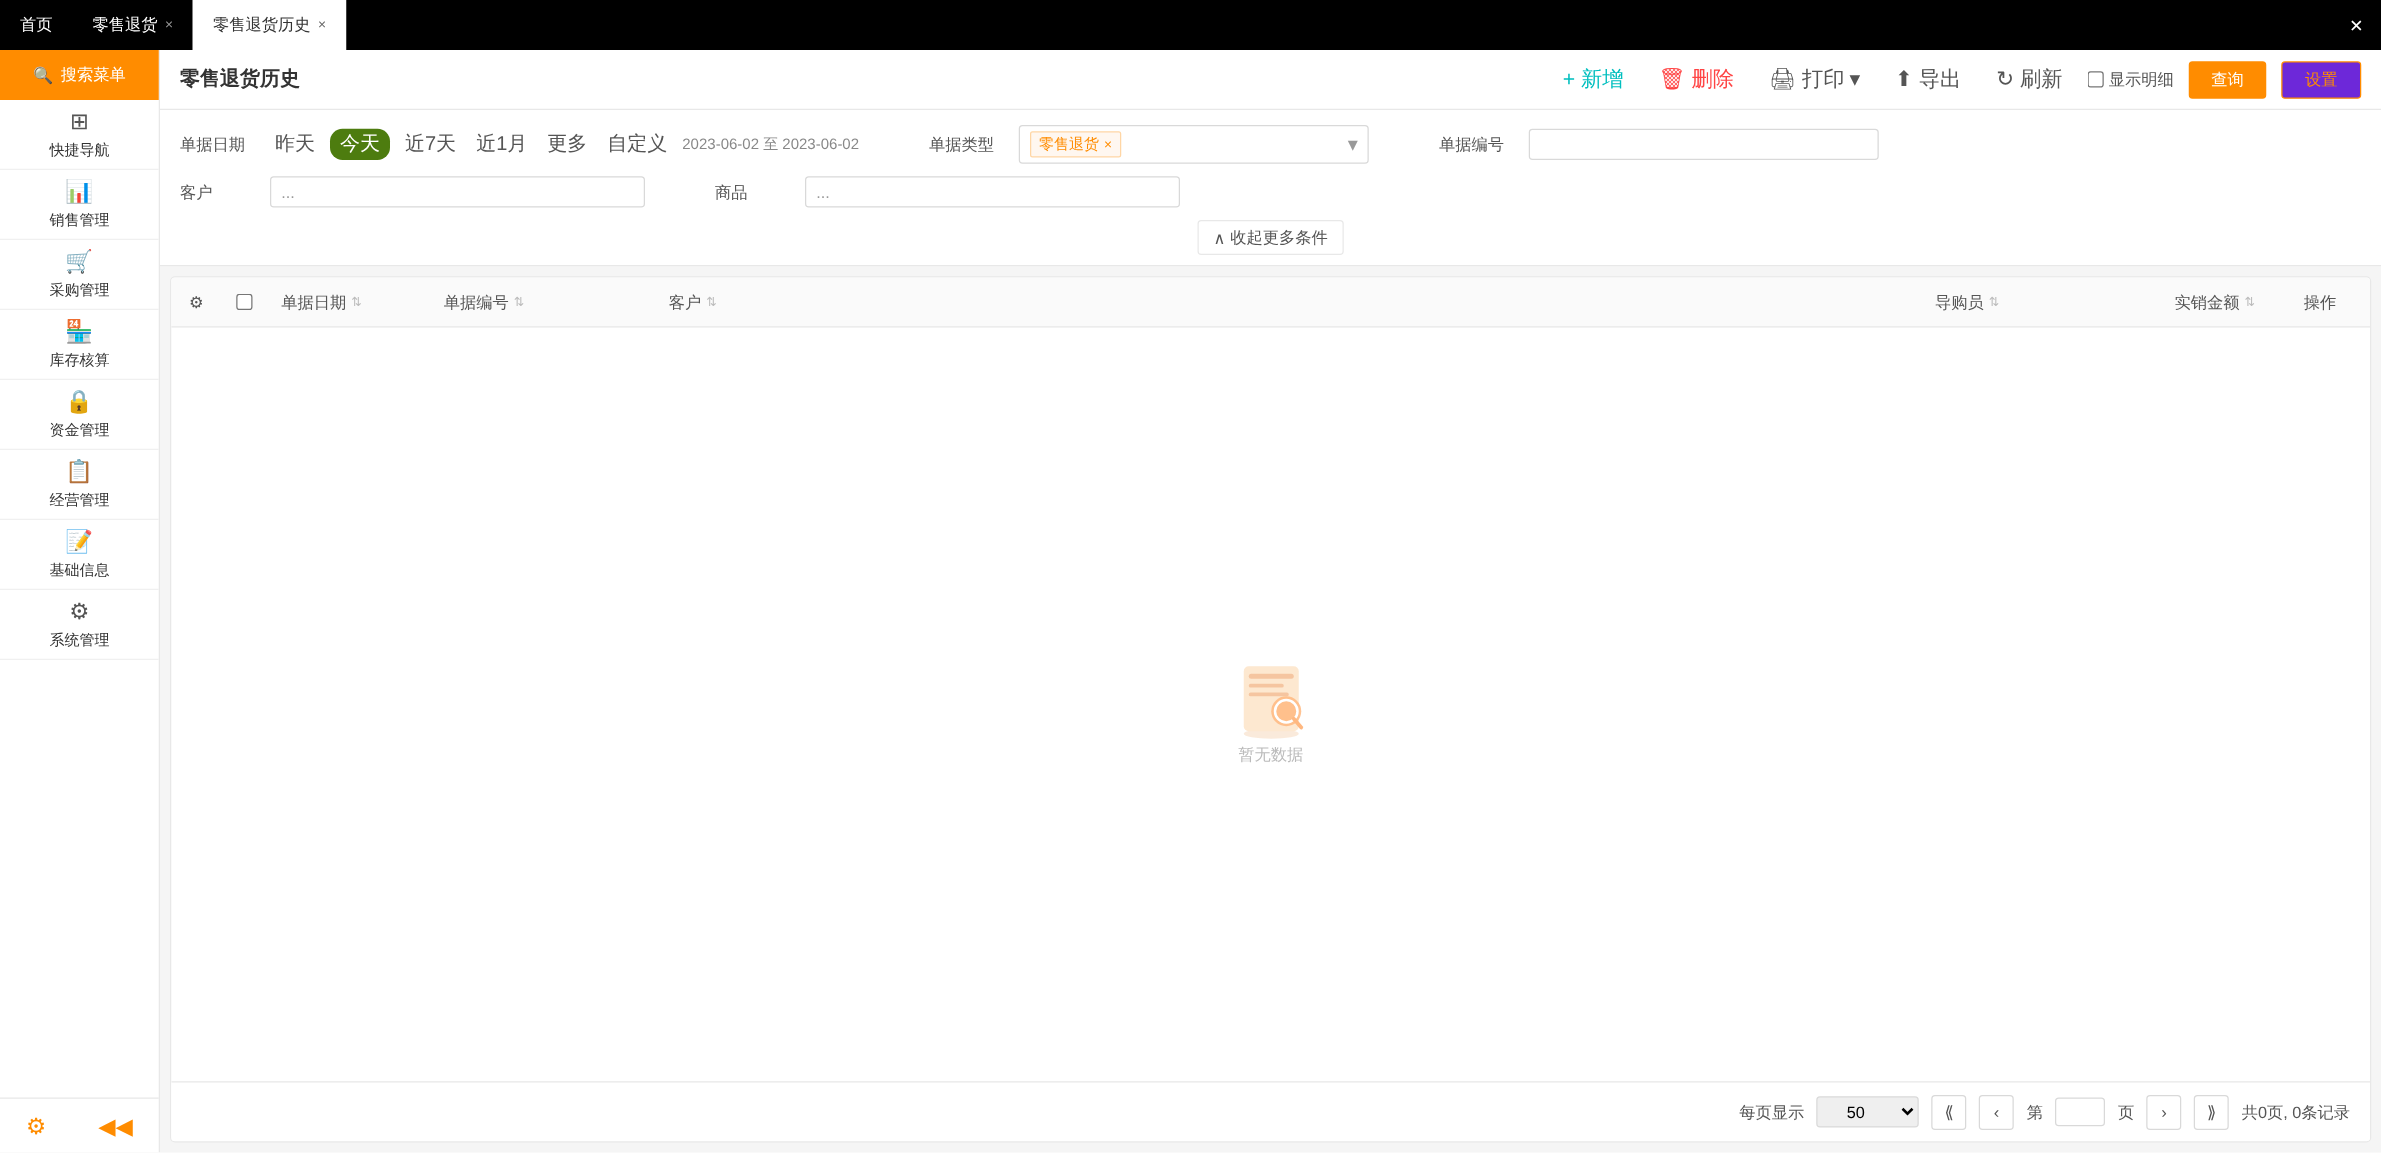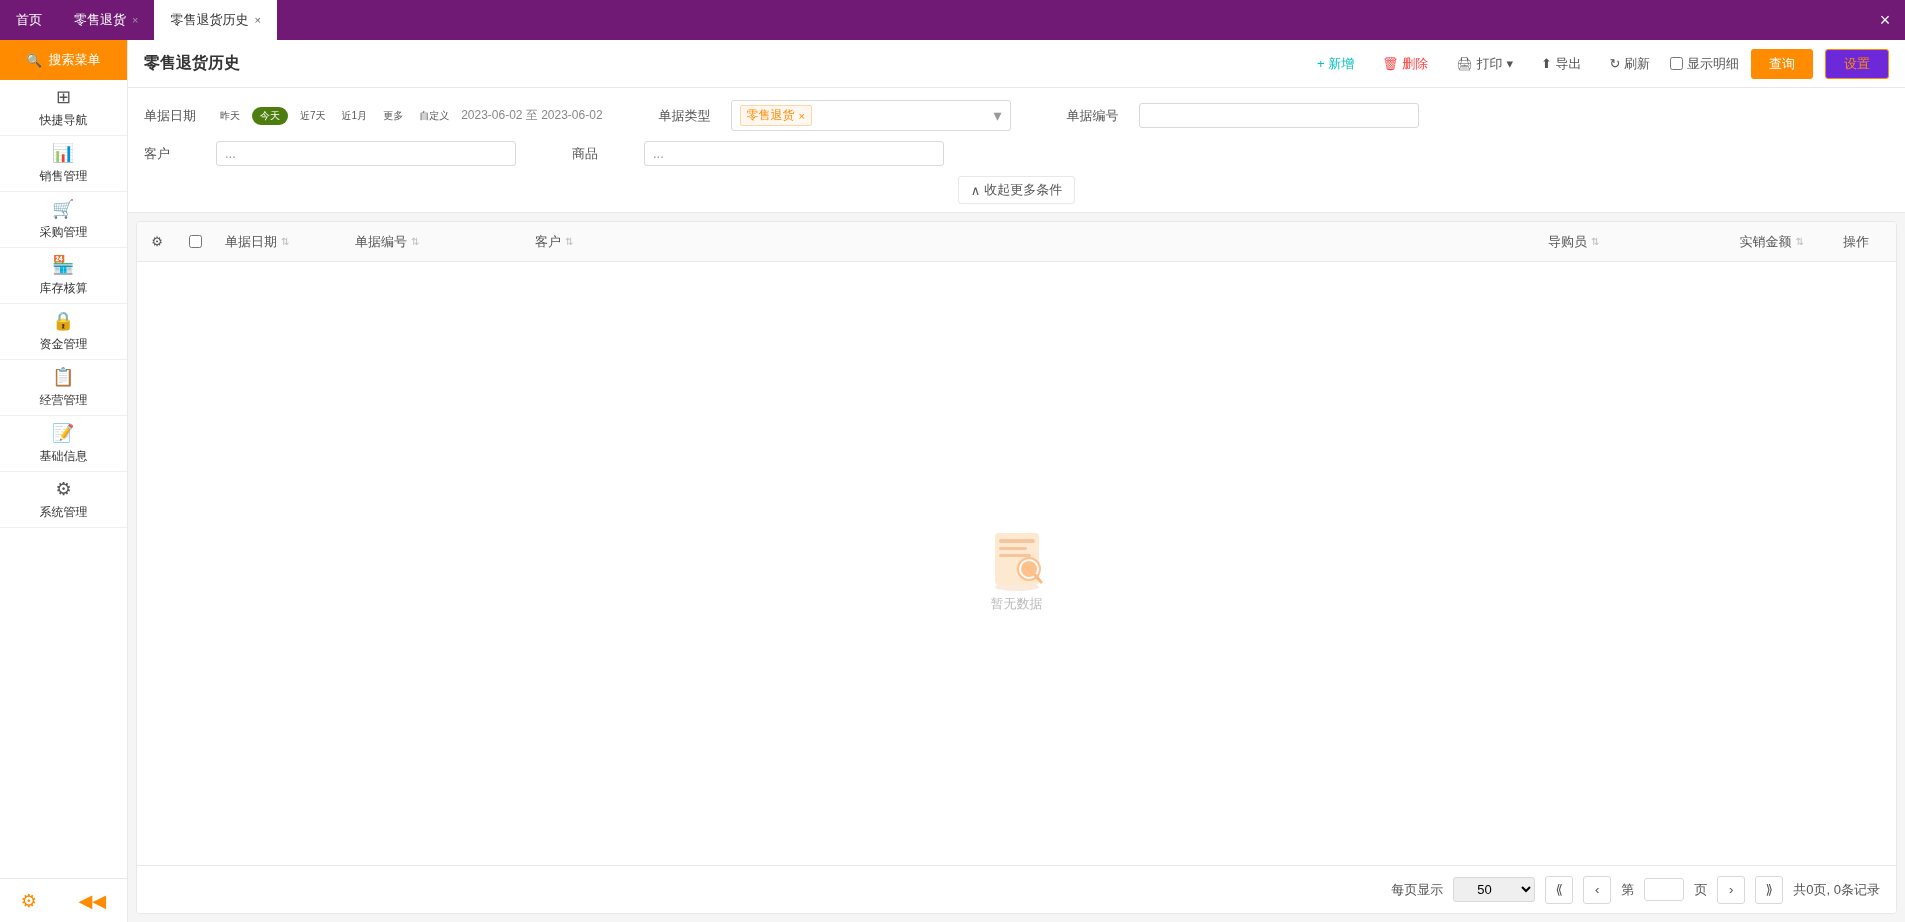--- a/index.html
+++ b/index.html
@@ -1,21 +1,21 @@
 <!DOCTYPE html>
 <html><head>
   <meta charset="utf-8">
   <style>
     * { box-sizing: border-box; margin: 0; padding: 0; font-family: 'Microsoft YaHei', Arial, sans-serif; }
     body { width: 1905px; height: 922px; overflow: hidden; background: #f5f5f5; display: flex; flex-direction: column; }
 
     
     .top-bar {
       height: 40px;
-      background: #701a75;
+      background: #000000;
       display: flex;
       align-items: center;
       flex-shrink: 0;
     }
     .top-bar-tabs {
       display: flex;
       align-items: center;
       flex: 1;
       height: 100%;
     }
@@ -135,21 +135,21 @@
     }
     .header-actions {
       display: flex;
       align-items: center;
       gap: 12px;
     }
     .action-btn {
       display: flex;
       align-items: center;
       gap: 4px;
-      font-size: 13px;
+      font-size: 17px;
       color: #555;
       cursor: pointer;
       padding: 4px 8px;
       border-radius: 3px;
     }
     .btn-new {
       color: #00bfbf;
       font-weight: 500;
     }
     .btn-delete { color: #ff4444; }
@@ -197,21 +197,21 @@
       color: #555;
       white-space: nowrap;
       min-width: 56px;
     }
     .date-filters {
       display: flex;
       align-items: center;
       gap: 8px;
     }
     .date-btn {
-      font-size: 10px;
+      font-size: 16px;
       color: #555;
       cursor: pointer;
       padding: 2px 4px;
     }
     .date-btn.active {
       background: #4d7c0f;
       color: #fff;
       border-radius: 10px;
       padding: 2px 8px;
     }

